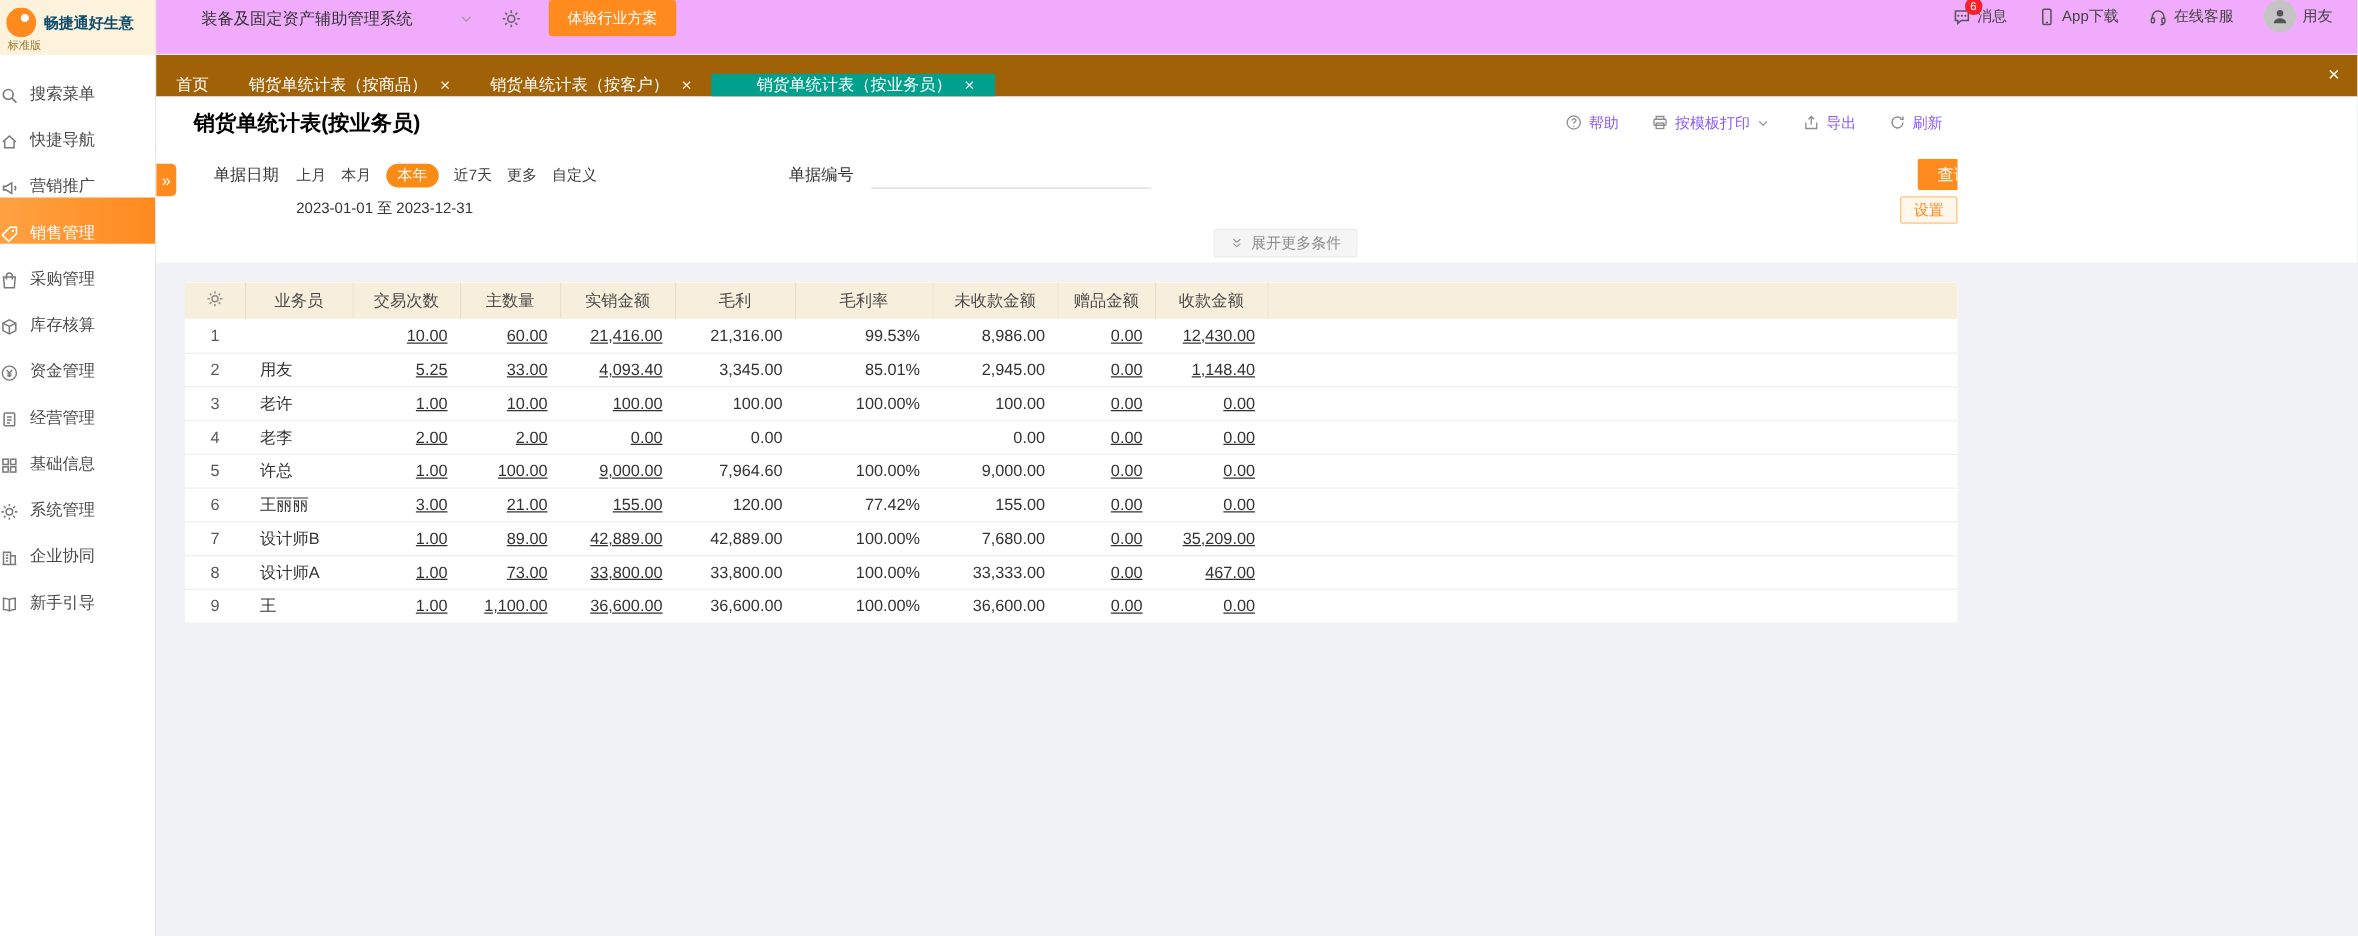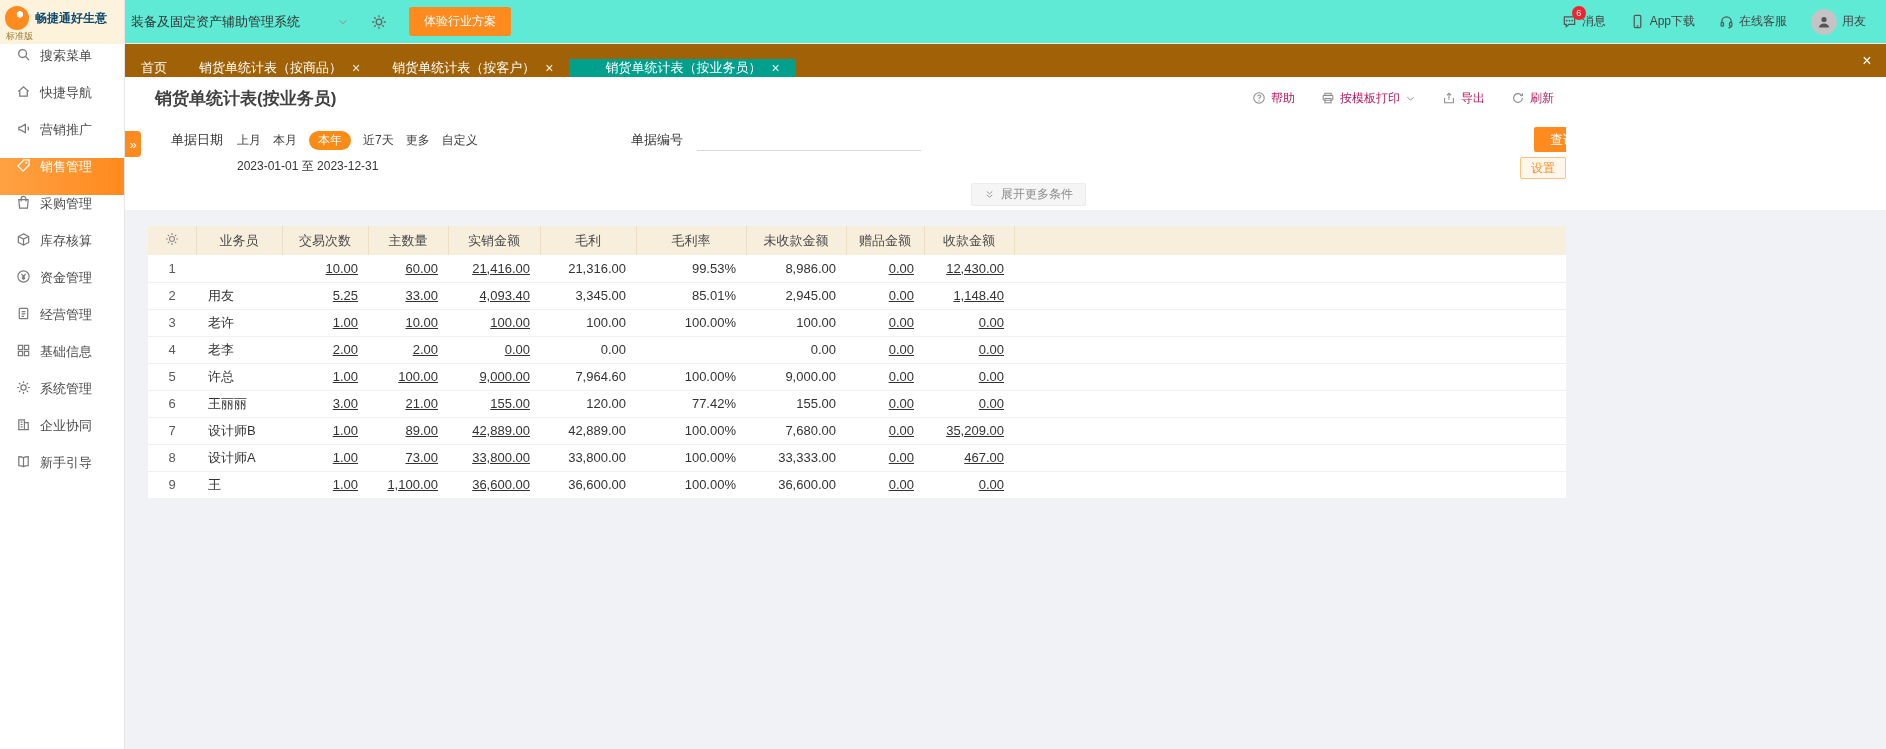--- a/index.html
+++ b/index.html
@@ -11,33 +11,33 @@
   .left { width: 125px; display: flex; flex-direction: column; background: #fff;
     border-right: 1px solid #e6e6e6; flex: 0 0 125px; }
   .logo { height: 44px; background: #fdf3dc; position: relative; display: flex;
     align-items: center; gap: 6px; padding: 2px 5px 10px 5px; }
   .logo-mark { width: 24px; height: 24px; border-radius: 50%;
     background: radial-gradient(circle at 62% 35%, #fff 0 3px, transparent 3.5px), #ff8a1e;
     flex: 0 0 24px; }
   .logo-title { font-size: 12px; font-weight: bold; color: #0c4a6e; white-space: nowrap; }
   .logo-badge { position: absolute; left: 6px; bottom: 1px; font-size: 9px; color: #9c7a2e; }
   .sidebar { flex: 1; padding-top: 3px; }
-  .side-item { height: 37px; display: flex; align-items: flex-start; gap: 9px;
-    padding-left: 16px; font-size: 13px; color: #4a4a4a; cursor: pointer; font-family: Liberation Mono, monospace; }
+  .side-item { height: 37px; display: flex; align-items: flex-end; gap: 9px;
+    padding-left: 0; font-size: 13px; color: #4a4a4a; cursor: pointer; font-family: Liberation Mono, monospace; }
   .side-item .icon { width: 15px; height: 15px; color: #7a7a7a; }
   .side-item.active { background: linear-gradient(90deg, #ffa143, #ff8a1e); color: #fff; }
   .side-item.active .icon { color: #fff; }
 
   .icon { display: inline-flex; }
   .icon svg { width: 100%; height: 100%; display: block; }
 
   
   .right { flex: 1; display: flex; flex-direction: column; min-width: 0; }
-  .topbar { height: 44px; background: #5eead4; display: flex; align-items: center;
-    justify-content: space-between; padding: 0 20px 0 6px; border-bottom: 1px solid #ededed; flex: 0 0 44px; }
+  .topbar { height: 44px; background: #f0abfc; display: flex; align-items: flex-start;
+    justify-content: space-between; padding: 0 20px 0 36px; border-bottom: 1px solid #ededed; flex: 0 0 44px; }
   .topbar-left { display: flex; align-items: center; gap: 22px; }
   .sys-select { display: flex; align-items: center; justify-content: space-between;
     width: 218px; font-size: 13px; color: #333; cursor: pointer; }
   .sys-select .icon { width: 12px; height: 12px; color: #999; }
   .gear-btn { width: 16px; height: 16px; color: #666; cursor: pointer; }
   .trial-btn { background: #ff8a1e; color: #fff; font-size: 12px; padding: 6px 15px;
     border: none; border-radius: 3px; cursor: pointer; }
   .topbar-right { display: flex; align-items: center; gap: 24px; font-size: 12px; color: #444; }
   .tb-item { display: flex; align-items: center; gap: 5px; cursor: pointer; }
   .tb-item .icon { width: 15px; height: 15px; color: #555; }
@@ -58,22 +58,22 @@
     bottom: 9px; width: 1px; background: rgba(255,255,255,.35); }
   .tab.active { background: #00a08c; padding-left: 36px; }
   .tab-close { margin-left: 10px; font-size: 14px; opacity: .9; }
   .tabbar-close { position: absolute; right: 0; top: 0; bottom: 0; width: 38px;
     display: flex; align-items: center; justify-content: center; font-size: 16px; cursor: pointer; }
 
   
   .content { flex: 1; background: #f0f2f5; overflow: hidden; }
   .page-header { height: 42px; background: #fff; display: flex; align-items: center;
     justify-content: space-between; padding: 0 332px 0 30px; }
-  .page-title { font-size: 17px; font-weight: bold; color: #404040; }
-  .toolbar { display: flex; align-items: flex-start; gap: 26px; font-size: 12px; color: #be185d; }
+  .page-title { font-size: 17px; font-weight: bold; color: #000000; }
+  .toolbar { display: flex; align-items: flex-start; gap: 26px; font-size: 12px; color: #8b5cf6; }
   .tool-item { display: flex; align-items: center; gap: 5px; cursor: pointer; white-space: nowrap; }
   .tool-item .icon { width: 14px; height: 14px; color: #8c8c8c; }
   .tool-item .chev { width: 11px; height: 11px; color: #8c8c8c; }
 
   .filter-panel { background: #fff; position: relative; padding: 10px 0 4px 46px; }
   .expander { position: absolute; left: 0; top: 12px; width: 16px; height: 26px;
     background: #ff8a1e; color: #fff; border-radius: 0 4px 4px 0; display: flex;
     align-items: center; justify-content: center; font-size: 13px; cursor: pointer; }
   .filter-fields { display: flex; align-items: flex-start; }
   .f-group { display: flex; align-items: flex-start; }

